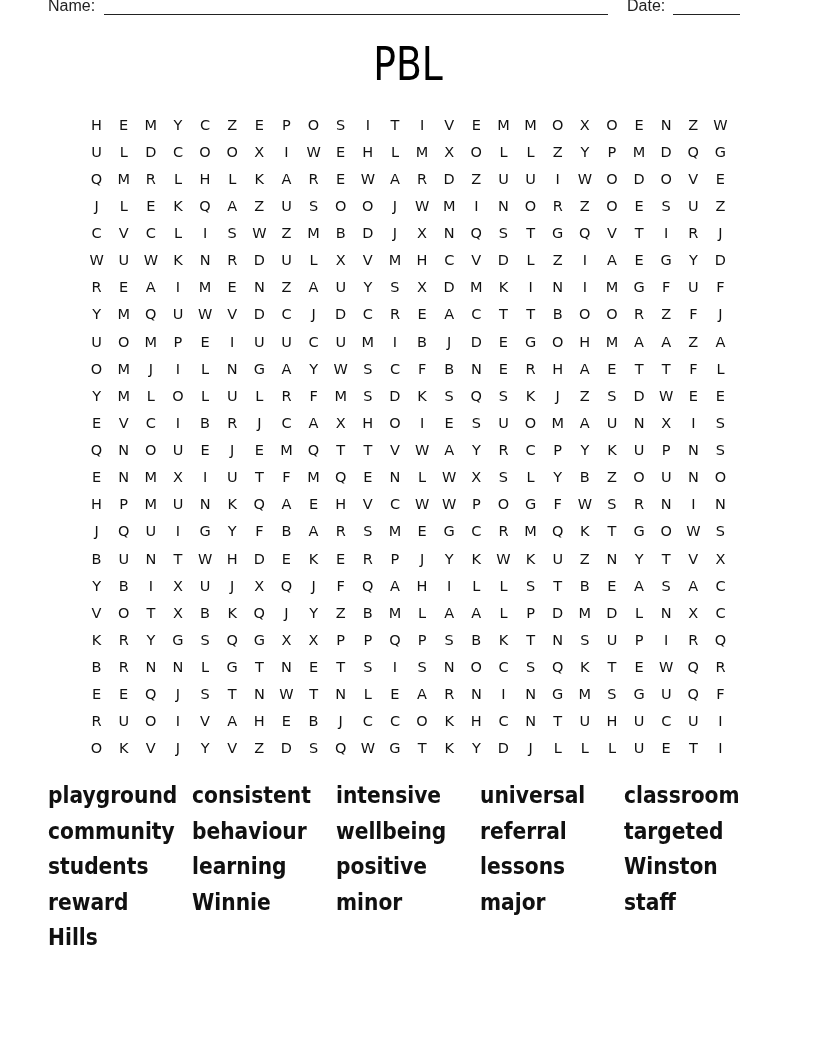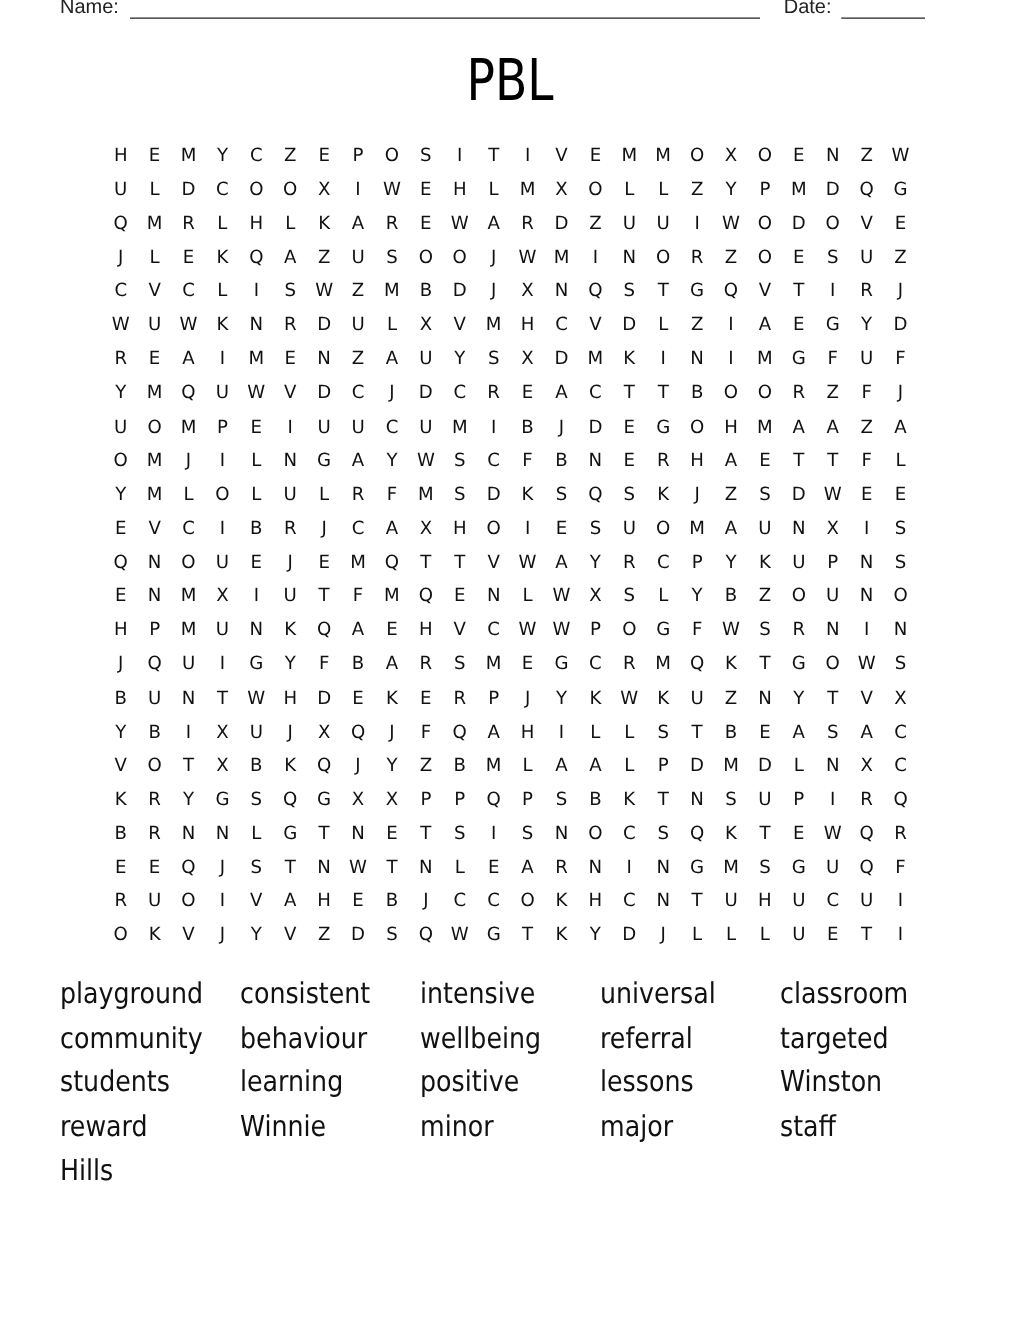--- a/index.html
+++ b/index.html
@@ -27,20 +27,21 @@
   .cell {
     font-family: "DejaVu Sans", sans-serif; font-size: 14.5px;
     display: flex; align-items: center; justify-content: center;
     color: #111;
   }
   .words {
     position: absolute; left: 48px; top: 778px;
     display: grid;
     grid-template-columns: repeat(5, 144px);
     grid-auto-rows: 35.5px;
+    font-weight: bold;
   }
   .word {
     font-family: "DejaVu Sans", sans-serif; font-size: 23px; line-height: 35px;
     color: #111; white-space: nowrap;
     transform: scaleX(0.88); transform-origin: left center;
   }
 </style>
 </head>
 <body>
 

